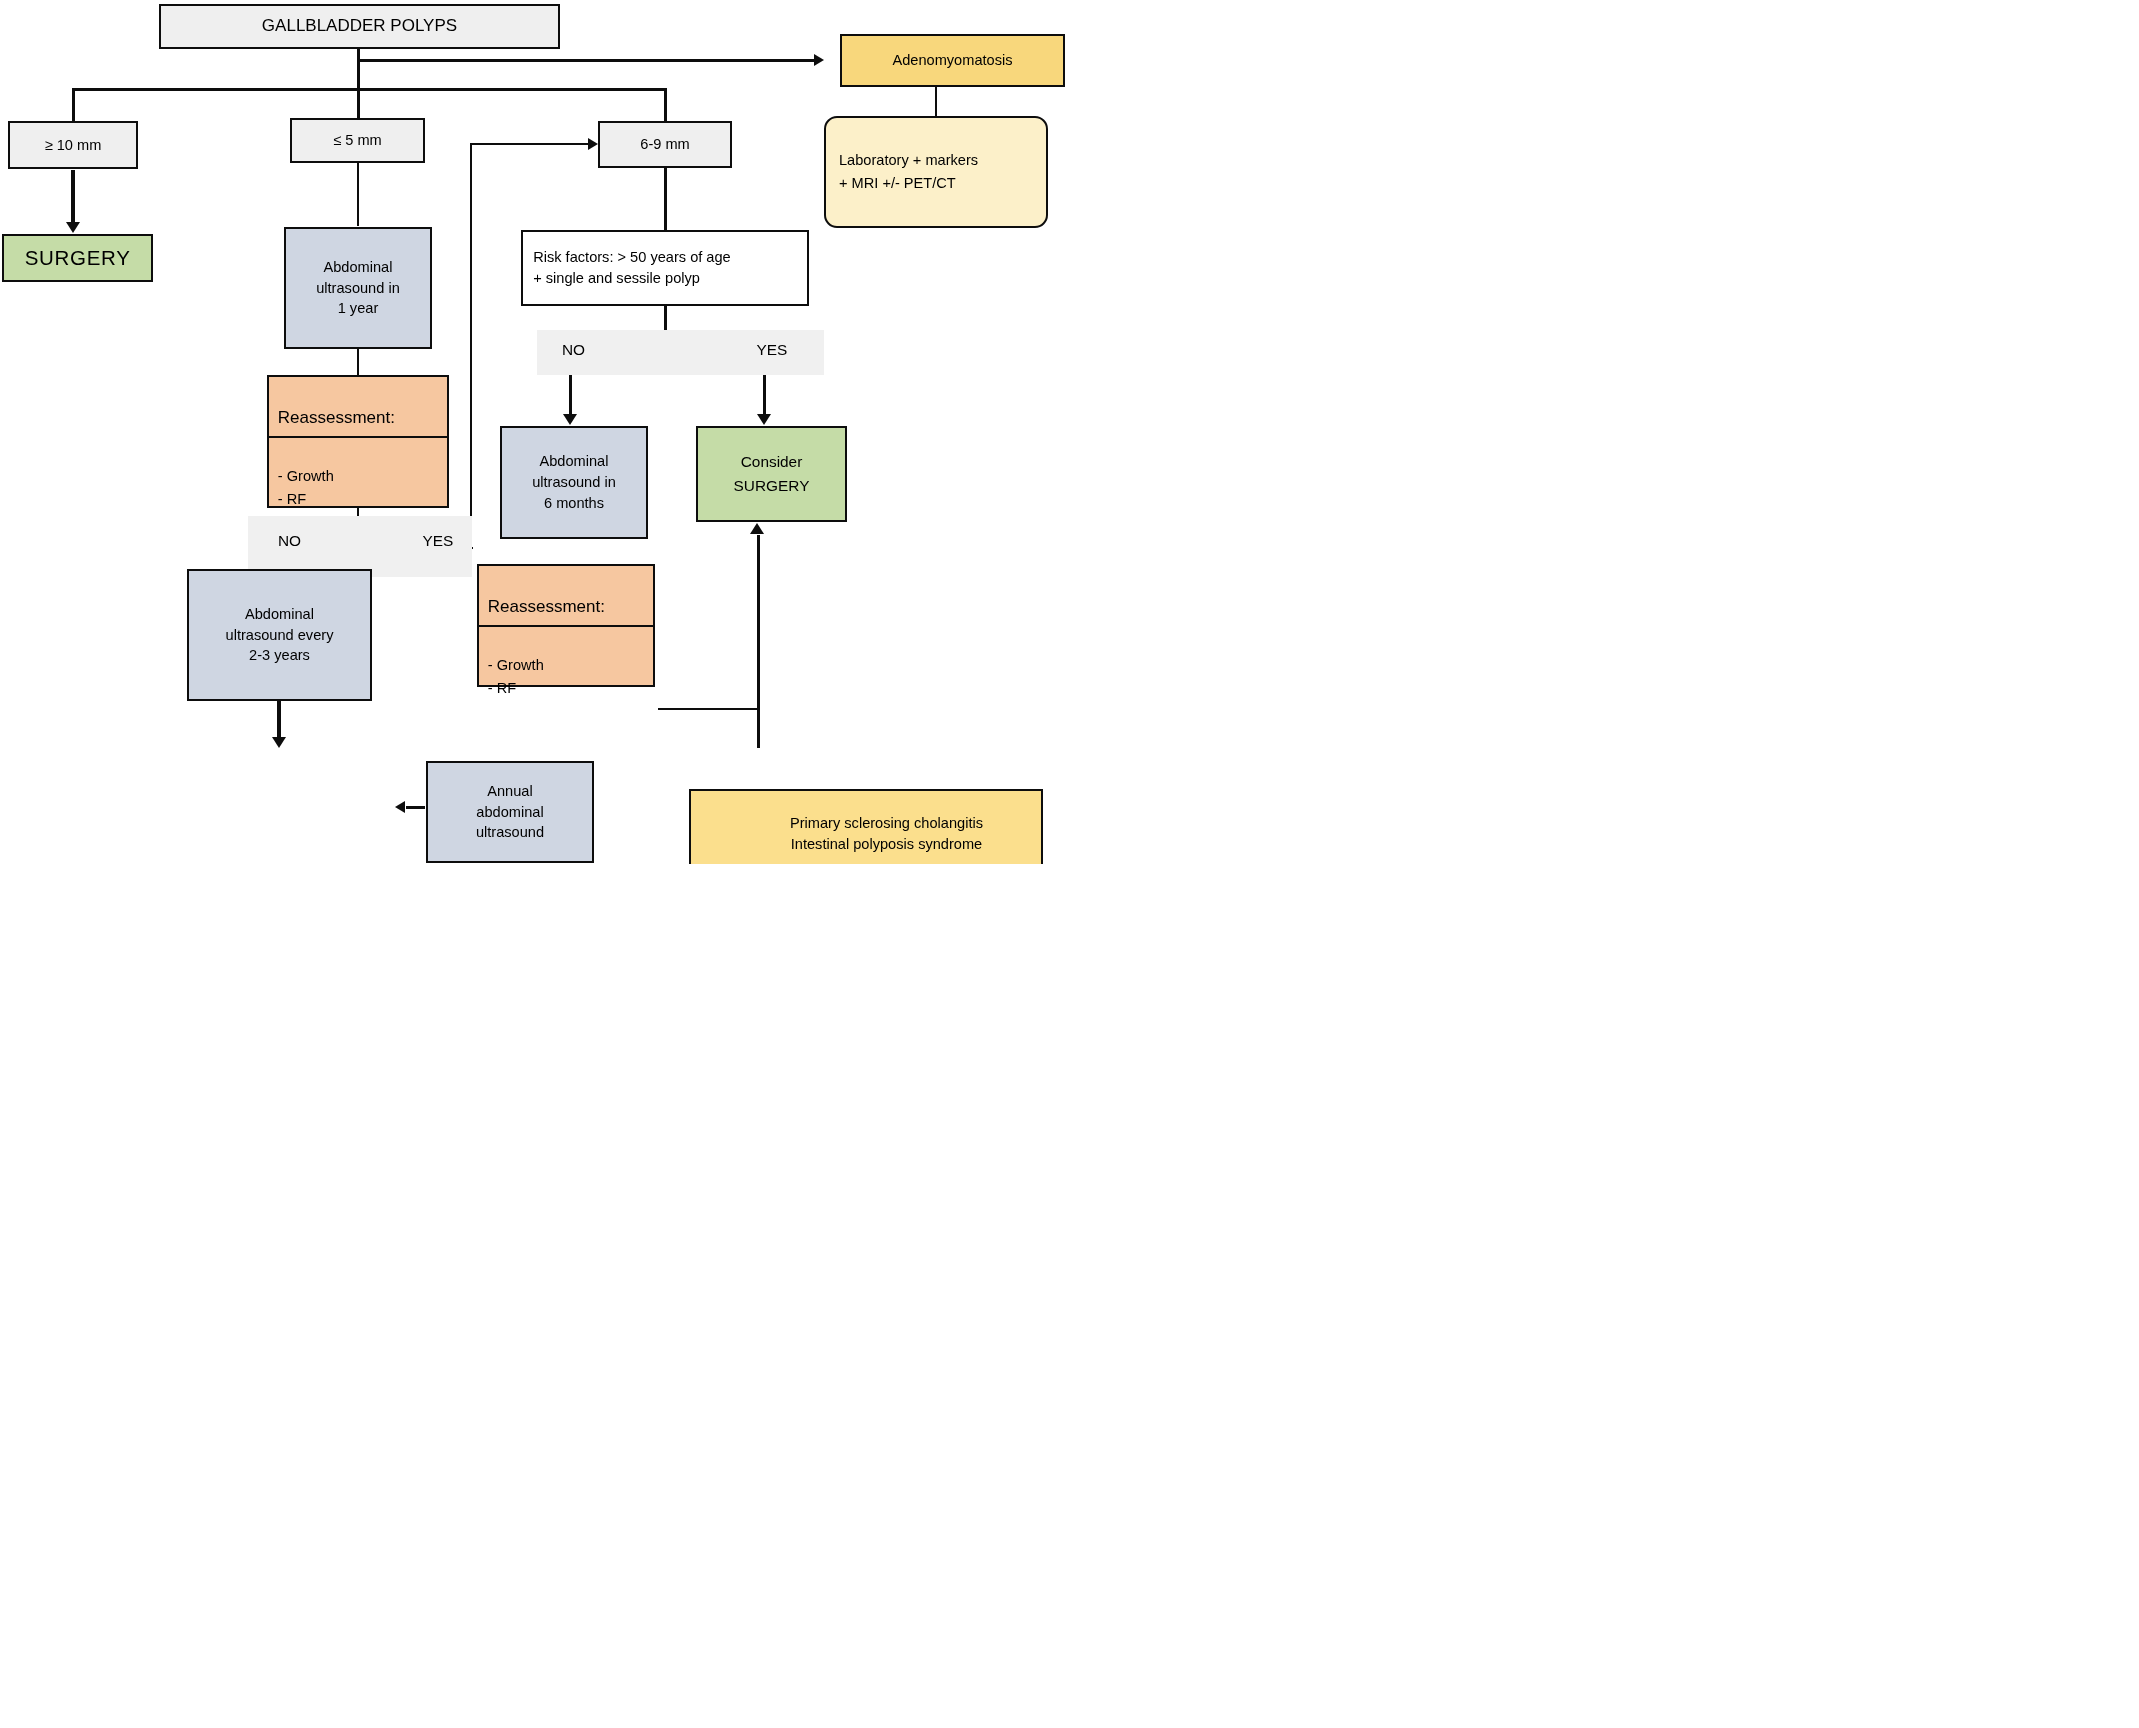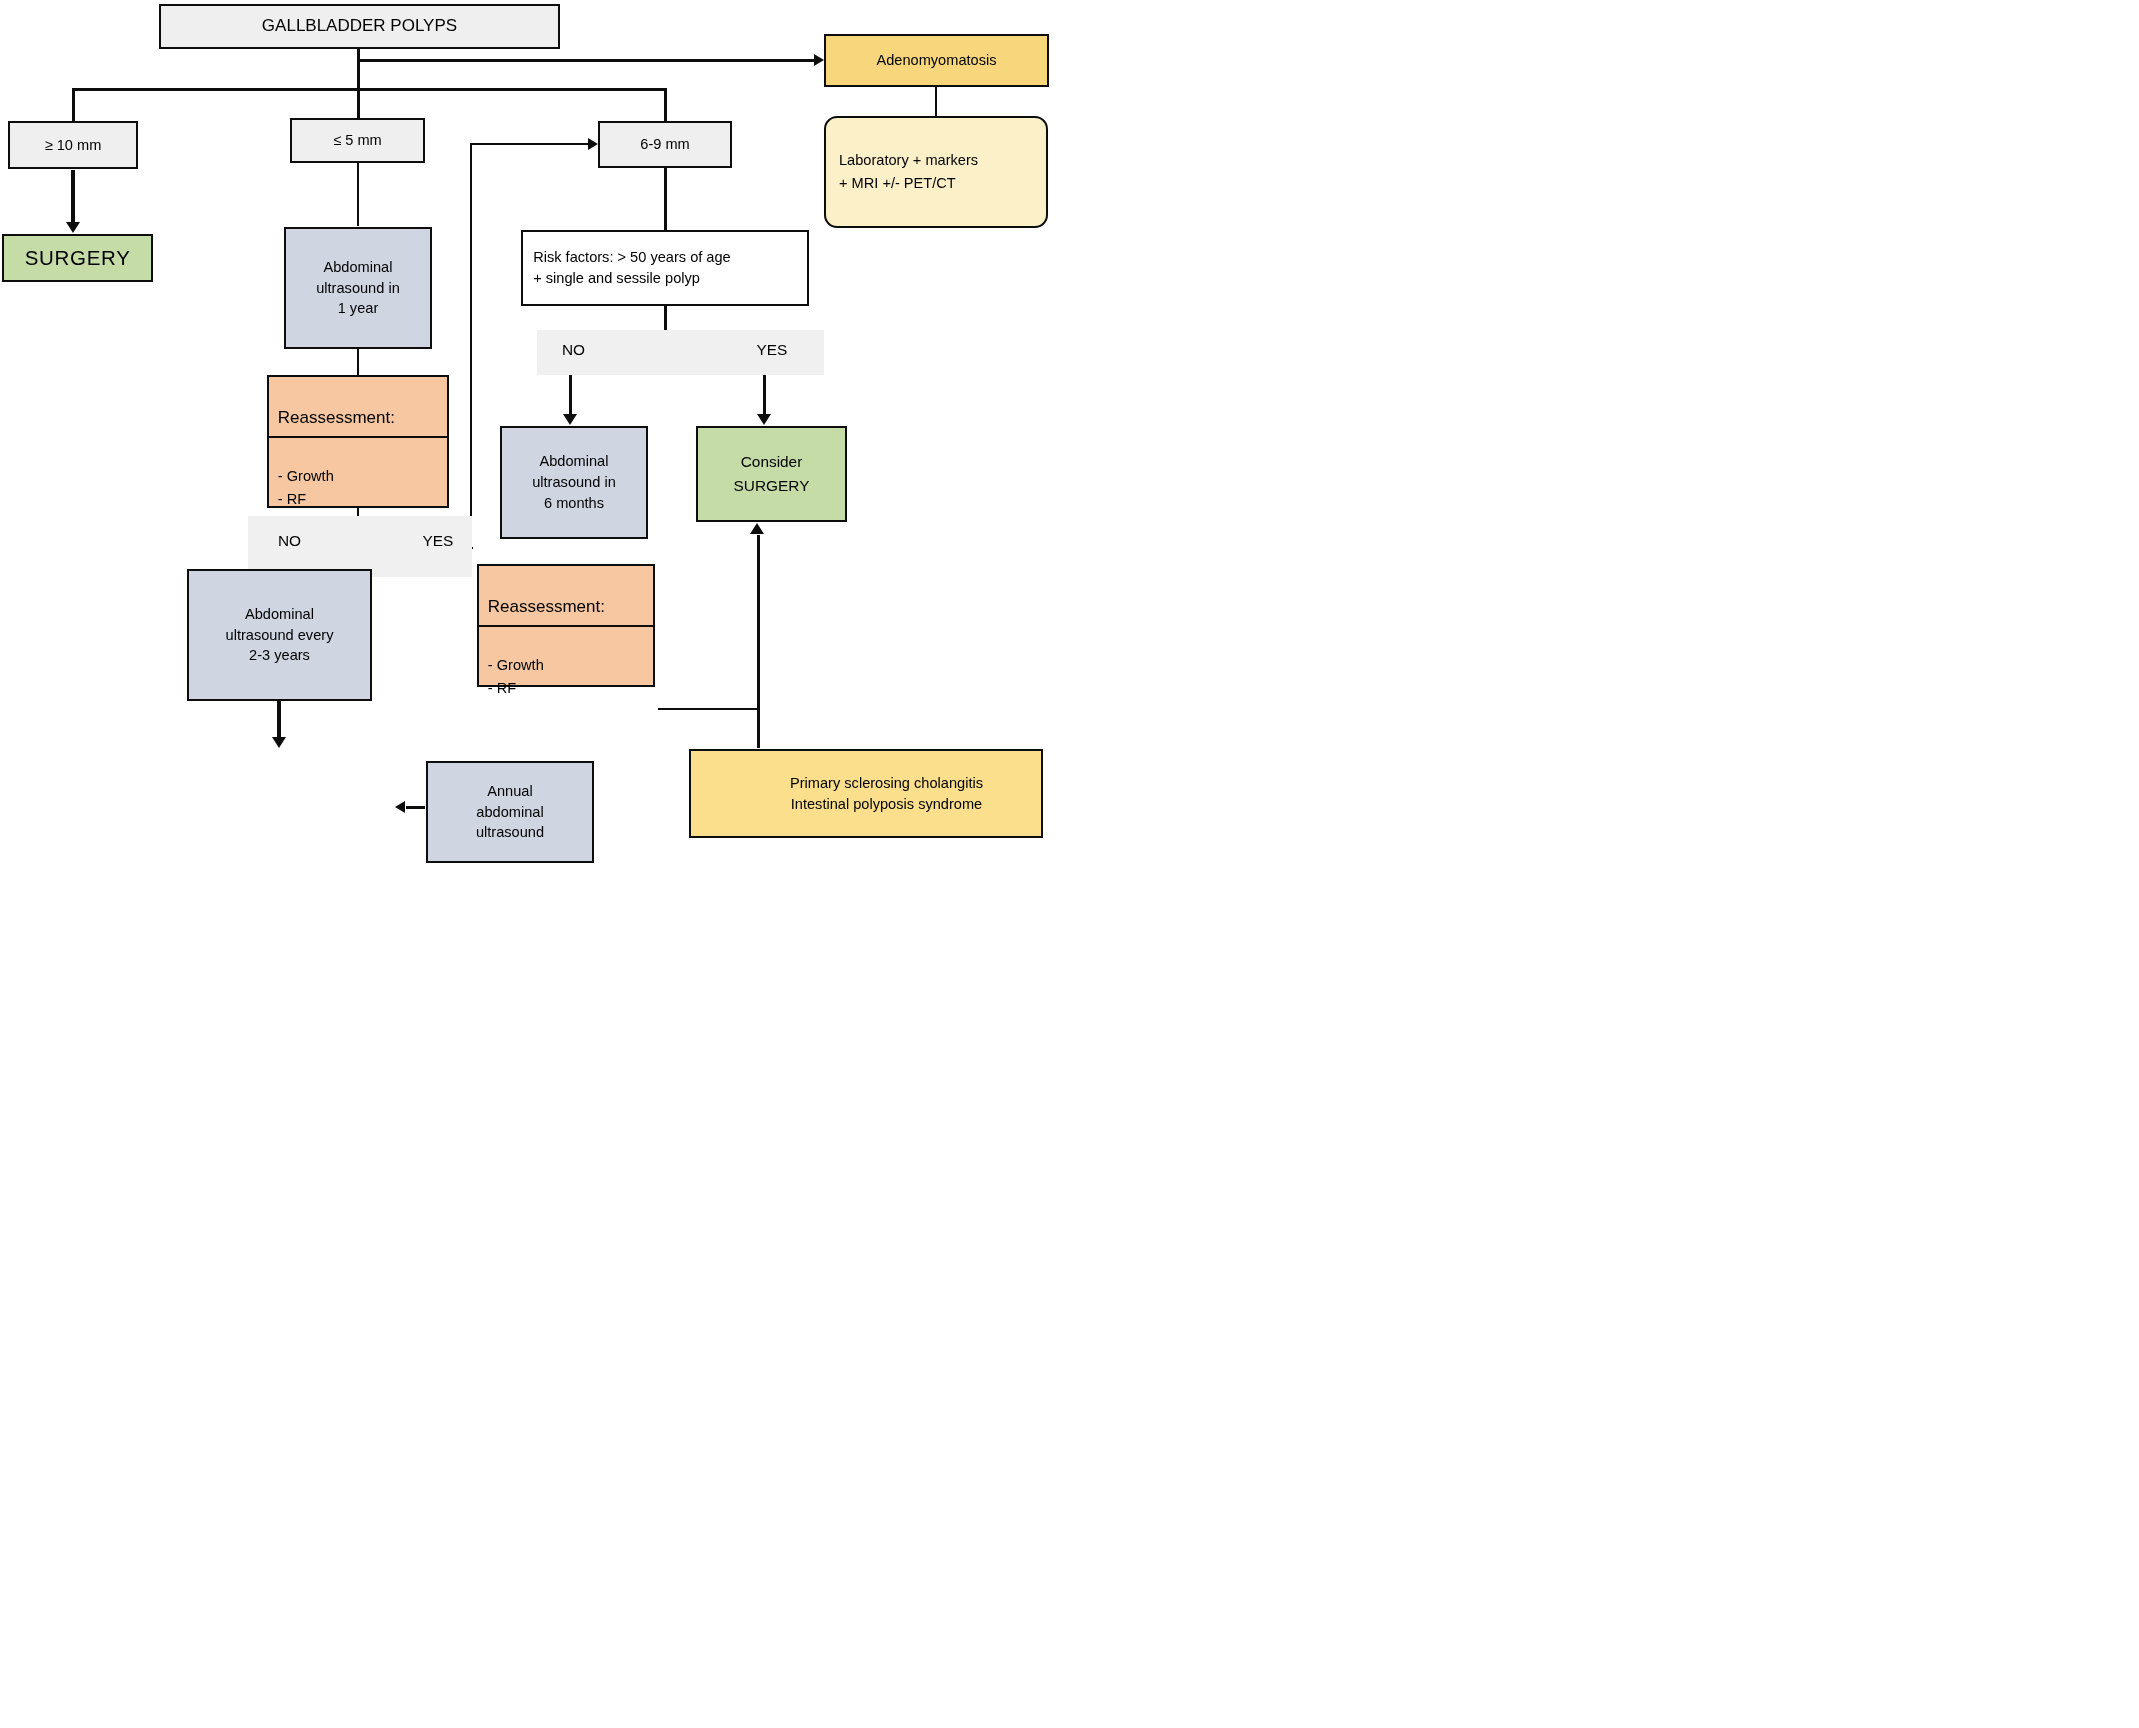--- a/index.html
+++ b/index.html
@@ -7,21 +7,21 @@
   .canvas{position:relative;width:1070px;height:864px;background:#ffffff;overflow:hidden;}
   .node{
     position:absolute;box-sizing:border-box;border:2.2px solid #0d0d0d;
     display:flex;align-items:center;justify-content:center;
     text-align:center;white-space:pre-line;font-size:14.6px;line-height:1.42;
     background:#ffffff;
   }
   .gray{background:#efefef;}
   .blue{background:#cfd6e2;}
   .green{background:#c5dca7;}
-  .gold{background:#f8d77c;}
+  .gold{background:#f8d77c;margin-left:16px;}
   .paleyellow{background:#fcf0c9;border-radius:13px;}
   .yellow{background:#fbdf8d;}
   .orange{background:#f6c7a0;}
   .white{background:#ffffff;}
   .left{justify-content:flex-start;text-align:left;}
   .reassess{display:block;padding:0;text-align:left;}
   .rhead{border-bottom:2.2px solid #0d0d0d;padding:8px 8.8px 5.8px 8.8px;font-size:17px;}
   .rbody{padding:6.6px 8.8px;white-space:pre-line;font-size:14.6px;line-height:1.6;}
   .band{position:absolute;background:#f0f0f0;}
   .lbl{position:absolute;font-size:15.4px;text-align:center;white-space:nowrap;}
@@ -135,17 +135,17 @@
 
   <div class="node blue" style="left:187px;top:569px;width:185px;height:132px;">Abdominal
 ultrasound every
 2-3 years</div>
 
 
   <div class="node blue" style="left:426px;top:761px;width:168px;height:102px;">Annual
 abdominal
 ultrasound</div>
 
-  <div class="node yellow" style="left:689px;top:749px;width:354px;height:89px;padding-left:41px;">Primary sclerosing cholangitis
+  <div class="node yellow" style="left:689px;top:789px;width:354px;height:89px;padding-left:41px;">Primary sclerosing cholangitis
 Intestinal polyposis syndrome</div>
 
 </div>
 
 
 </body></html>

